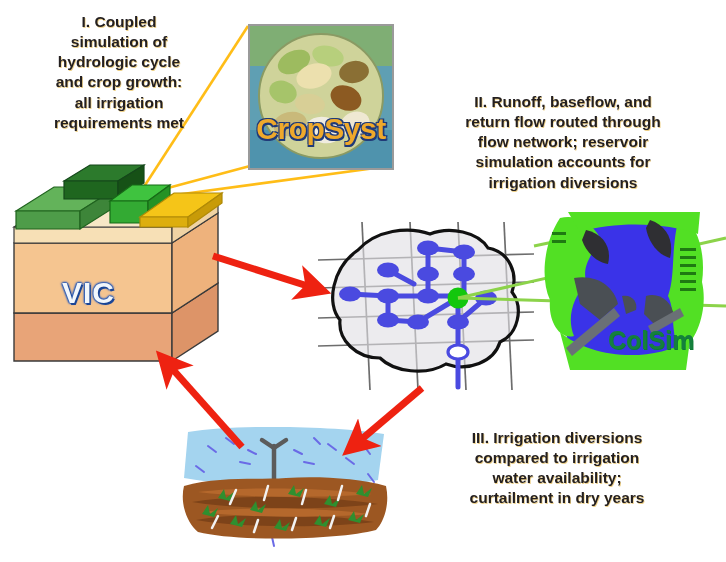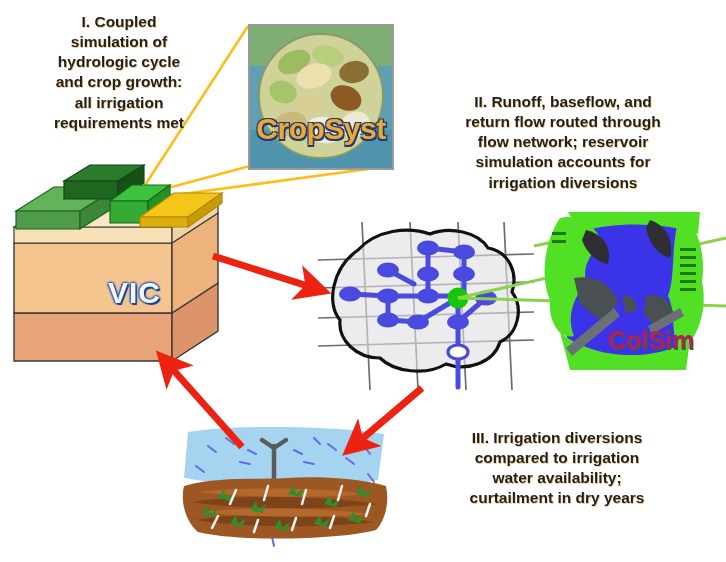--- a/index.html
+++ b/index.html
@@ -30,21 +30,20 @@
   .vic-label{
     position:absolute;left:62px;top:276px;
     font-size:30px;font-weight:bold;letter-spacing:1px;
     font-family:"Liberation Sans",sans-serif;
     color:#f2f7fc;
     text-shadow:
       0 0 1px #18408c, 1.6px 1.6px 0 #1b4697,
       -1.2px 0 2px #2b5fc0, 0 -1.2px 2px #2b5fc0,
       1.2px 0 2px #2b5fc0, 0 1.2px 2px #2b5fc0;
     pointer-events:none;
-    margin-left:46px;
   }
 
   
   #cropsyst{
     position:absolute;left:248px;top:24px;width:142px;height:142px;
     border:2px solid #9a9a9a;
     background:#6fa8b8;
     overflow:hidden;
   }
   #cropsyst .cs-text{
@@ -58,21 +57,21 @@
     pointer-events:none;
     margin-top:31px;
   }
 
   
   #colsim{position:absolute;left:530px;top:212px;width:180px;height:160px;}
   #colsim-label{
     position:absolute;left:608px;top:326px;
     font-family:"Liberation Sans",sans-serif;
     font-weight:bold;font-size:25px;
-    color:#be185d;
+    color:#15803d;
     text-shadow:0.8px 0.8px 0 #0d7a33;
     pointer-events:none;
   }
 
   
   #network{position:absolute;left:318px;top:222px;width:216px;height:168px;}
 
   
   #field{position:absolute;left:178px;top:424px;width:216px;height:132px;}
 

